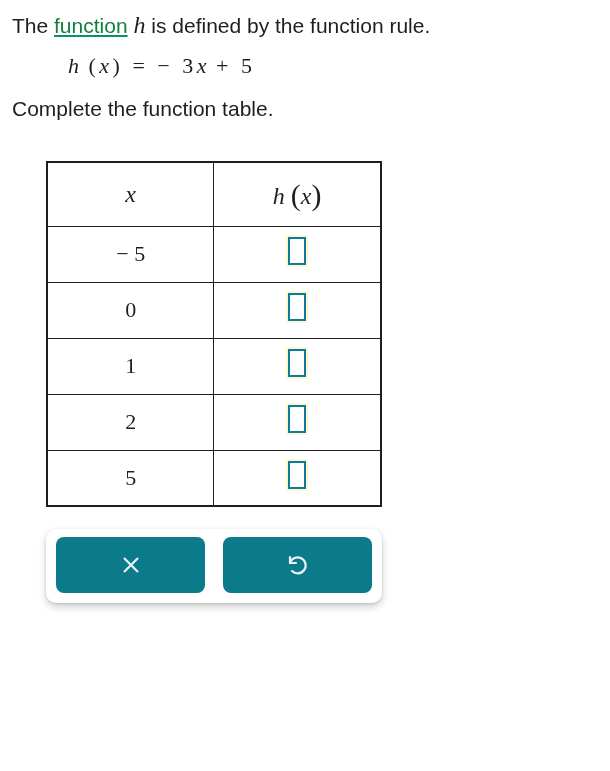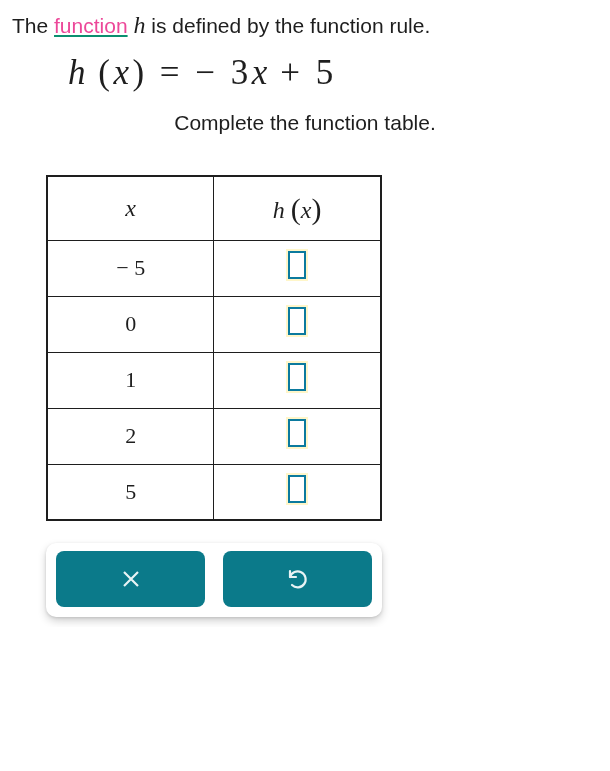--- a/index.html
+++ b/index.html
@@ -7,35 +7,35 @@
     margin: 0;
     padding: 10px 12px;
     font-family: Arial, Helvetica, sans-serif;
     font-size: 20px;
     color: #1e1e1e;
     width: 610px;
     background: #fff;
   }
   .intro { margin: 2px 0 8px 0; font-size: 21px; }
   .link-word {
-    color: #ec4899;
+    color: #15803d;
     text-decoration: underline;
     text-decoration-color: #0b8f6f;
     cursor: pointer;
   }
   .ital { font-family: 'Times New Roman', Times, serif; font-style: italic; font-size: 24px; }
   .formula {
     font-family: 'Times New Roman', Times, serif;
     font-style: italic;
-    font-size: 35px;
+    font-size: 22px;
     margin: 14px 0 18px 56px;
     letter-spacing: 0.5px;
   }
   .formula .op { font-style: normal; margin: 0 3px; }
-  .subtitle { margin: 6px 0 40px 0; font-size: 21px; text-align: center; }
+  .subtitle { margin: 6px 0 40px 0; font-size: 21px; }
 
   .table-wrap { margin-left: 34px; }
   table.func {
     border-collapse: collapse;
     width: 336px;
     border: 2px solid #1e1e1e;
   }
   table.func th, table.func td {
     border: 1.5px solid #1e1e1e;
     text-align: center;

